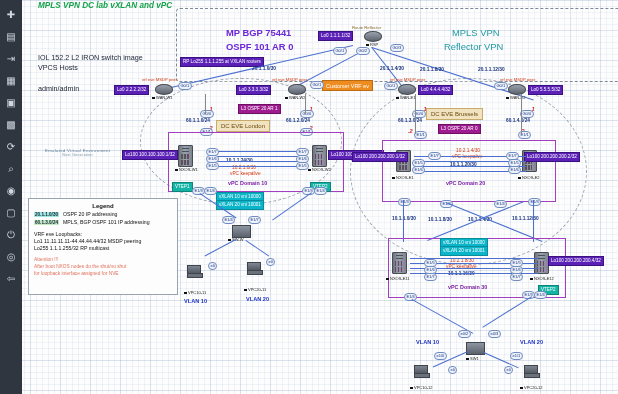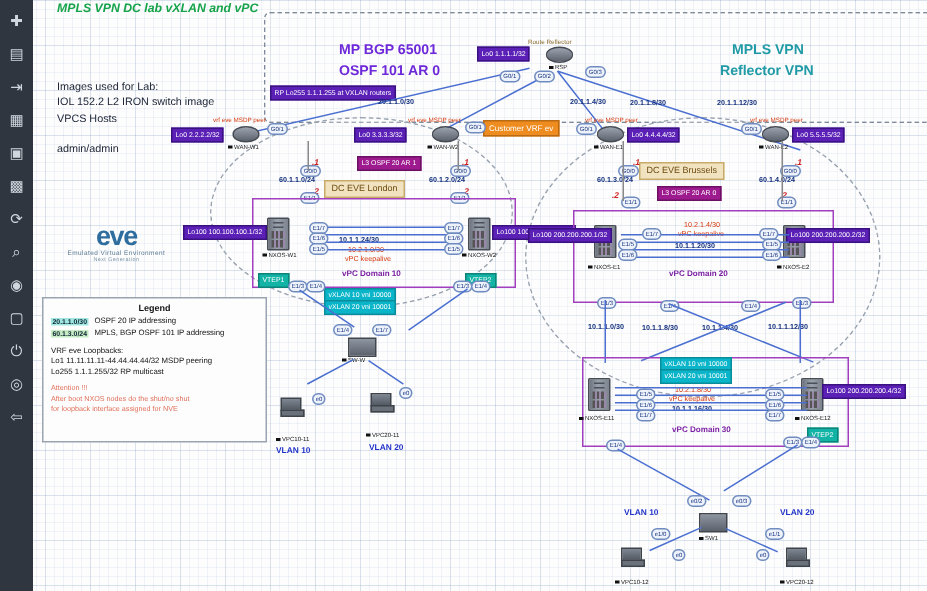--- a/index.html
+++ b/index.html
@@ -17,21 +17,21 @@
     flex-direction:column;align-items:center;padding-top:8px;gap:9px;}
   #toolbar .ticon{width:14px;height:13px;display:flex;align-items:center;justify-content:center;
     color:#cfd6dd;font-size:10px;line-height:10px;cursor:pointer;}
   
   .ttl{color:#16a34a;font-style:italic;font-weight:bold;font-size:8.2px;line-height:11.5px;white-space:nowrap;}
   .info{color:#20283a;font-size:7.2px;line-height:10.4px;white-space:nowrap;}
   
   .cloud{border:1px dashed #9aa3b0;border-radius:50%;background:rgba(255,255,255,.25);}
   .bigdash{border:1px dashed #7e8a99;background:rgba(255,255,255,.12);}
   
-  .areattl{color:#1f9aa6;font-weight:bold;font-size:9.4px;white-space:nowrap;margin-left:36px;}
+  .areattl{color:#1f9aa6;font-weight:normal;font-size:9.4px;white-space:nowrap;}
   .areattl2{color:#6d28d9;font-weight:bold;font-size:9.4px;white-space:nowrap;}
   
   .badge{font-size:4.6px;line-height:6.4px;padding:1px 2px;white-space:nowrap;border:1px solid rgba(0,0,0,.35);
      font-family:"Liberation Sans",sans-serif;}
   .b-purple{background:#5b21b6;color:#fff;border-color:#3b1080;}
   .b-magenta{background:#9d1b8f;color:#fff;border-color:#6d0f63;}
   .b-cyan{background:#0bb5c9;color:#fff;border-color:#0a8c9b;}
   .b-tan{background:#f2e3c0;color:#6b4a10;border-color:#c8ab6b;}
   .b-orange{background:#ef8c20;color:#fff;border-color:#b96a12;}
   .b-teal{background:#13b3a6;color:#fff;border-color:#0d8379;}
@@ -96,29 +96,27 @@
     <div class="ticon">▢</div>
     <div class="ticon">⏻</div>
     <div class="ticon">◎</div>
     <div class="ticon">⇦</div>
   </div>
 
   <div class="abs" style="left:38px;top:0;">
     <div class="ttl">MPLS VPN DC lab vXLAN and vPC</div>
   </div>
   <div class="abs" style="left:38px;top:53px;">
-    <div class="info">Images used for Lab:</div>
     <div class="info">IOL 152.2 L2 IRON switch image</div>
     <div class="info">VPCS Hosts</div>
     <div class="info" style="height:10px">&nbsp;</div>
     <div class="info">admin/admin</div>
   </div>
 
   <div class="abs" style="left:45px;top:148px;text-align:center;">
-    <div class="eve-logo">eve</div>
     <div class="eve-sub">Emulated Virtual Environment</div>
     <div class="eve-sub2">Next Generation</div>
   </div>
 
   <div class="abs" id="legend">
     <div class="lg-ttl">Legend</div>
     <div class="lg-row">
       <span class="lg-sw sw-cyan">20.1.1.0/30</span>
       <span class="lg-tx">OSPF 20 IP addressing</span>
     </div>
@@ -134,21 +132,21 @@
     <div class="lg-warn">Attention !!!</div>
     <div class="lg-warn">After boot NXOS nodes do the shut/no shut</div>
     <div class="lg-warn">for loopback interface assigned for NVE</div>
   </div>
 
   <div class="abs bigdash" style="left:176px;top:8px;width:456px;height:72px;border-radius:4px;"></div>
 
   <div class="abs cloud" style="left:140px;top:78px;width:200px;height:125px;"></div>
   <div class="abs cloud" style="left:350px;top:78px;width:235px;height:185px;"></div>
 
-  <div class="abs areattl2" style="left:226px;top:27px;">MP BGP 65001</div>
+  <div class="abs areattl2" style="left:226px;top:27px;">MP BGP 75441</div>
   <div class="abs areattl2" style="left:226px;top:41px;">OSPF 101 AR 0</div>
   <div class="abs areattl" style="left:452px;top:27px;">MPLS VPN</div>
   <div class="abs areattl" style="left:444px;top:41px;">Reflector VPN</div>
 
   <div class="abs badge b-purple" style="left:180px;top:57px;">RP Lo255 1.1.1.255 at VXLAN routers</div>
   <div class="abs badge b-orange" style="left:322px;top:80px;font-size:5.4px;padding:1.5px 3px;">Customer VRF ev</div>
   <div class="abs badge b-tan" style="left:216px;top:120px;font-size:6px;padding:2px 4px;">DC EVE London</div>
   <div class="abs badge b-tan" style="left:426px;top:108px;font-size:6px;padding:2px 4px;">DC EVE  Brussels</div>
   <div class="abs badge b-magenta" style="left:238px;top:104px;">L3 OSPF 20 AR 1</div>
   <div class="abs badge b-magenta" style="left:438px;top:124px;">L3 OSPF 20 AR 0</div>

